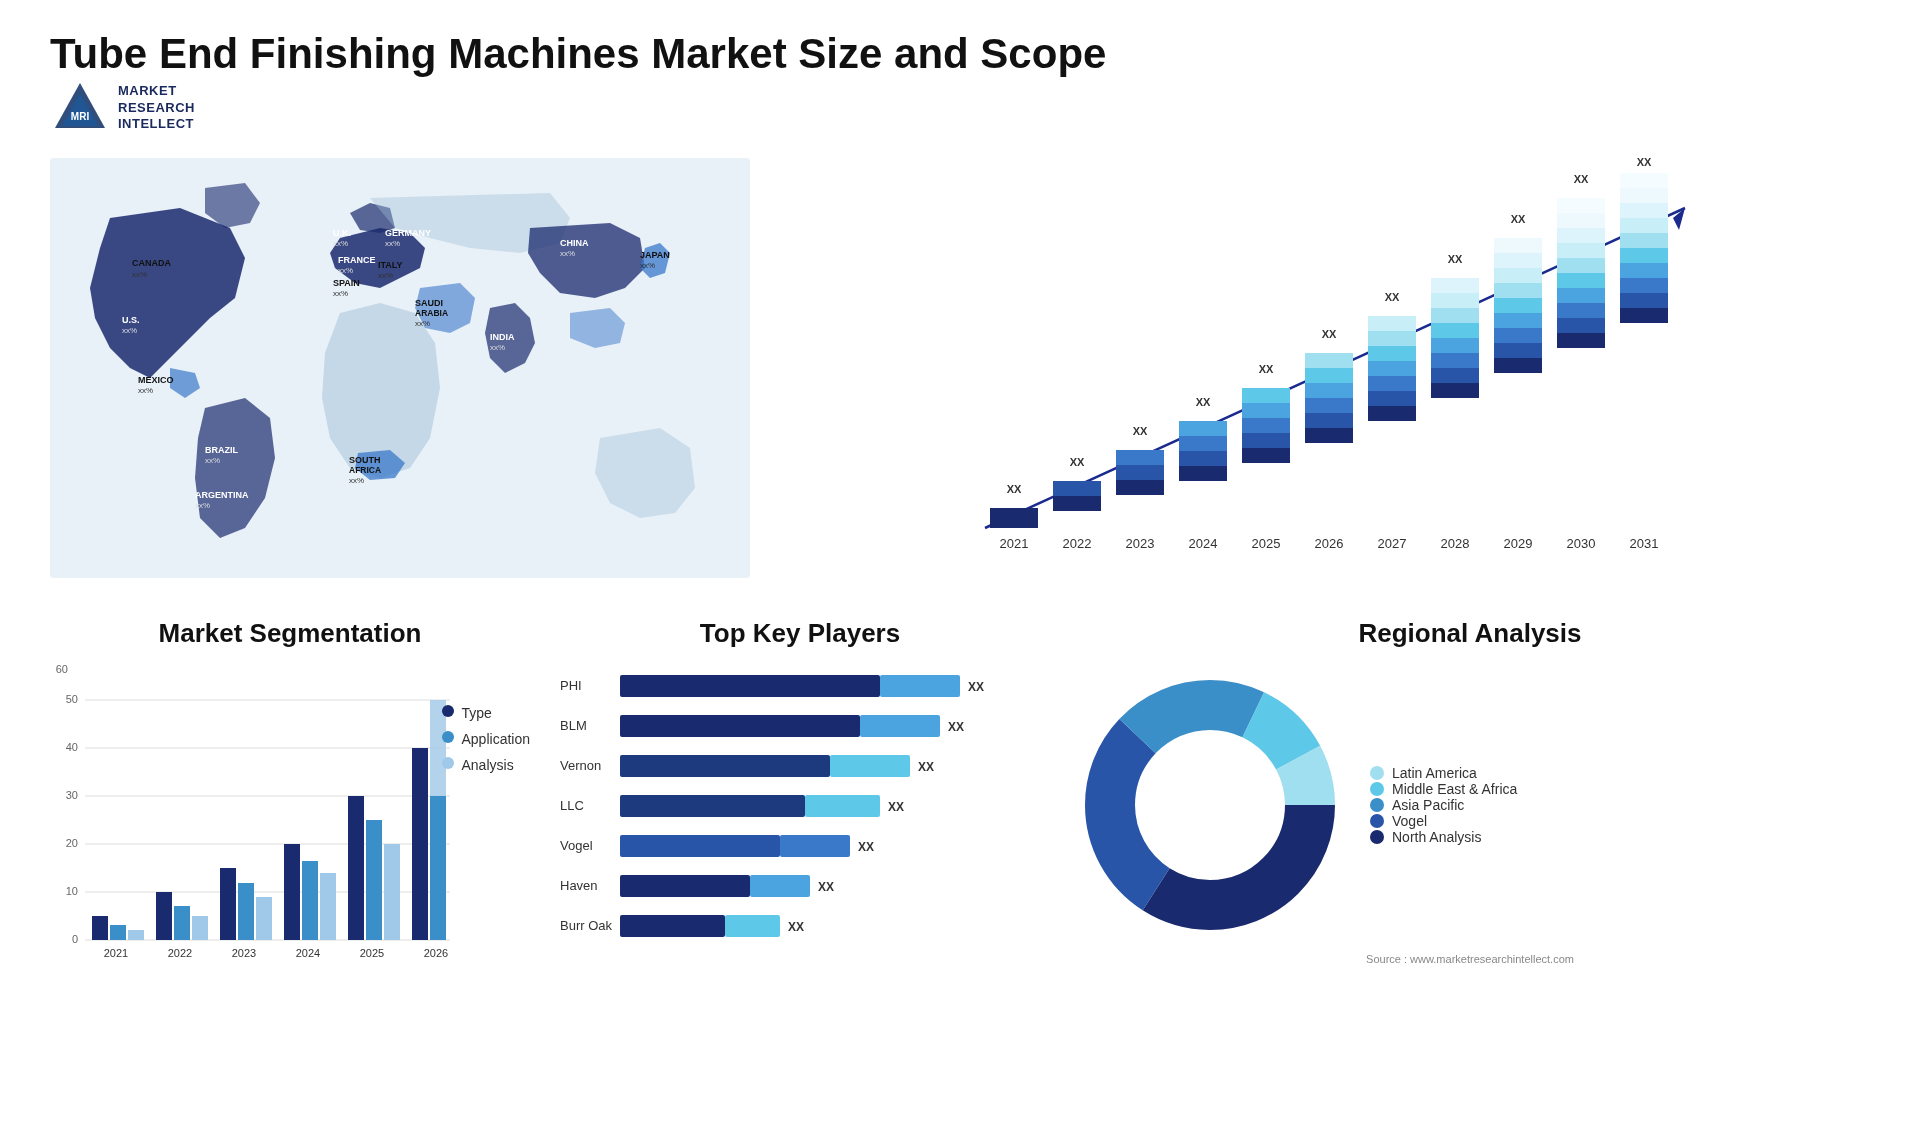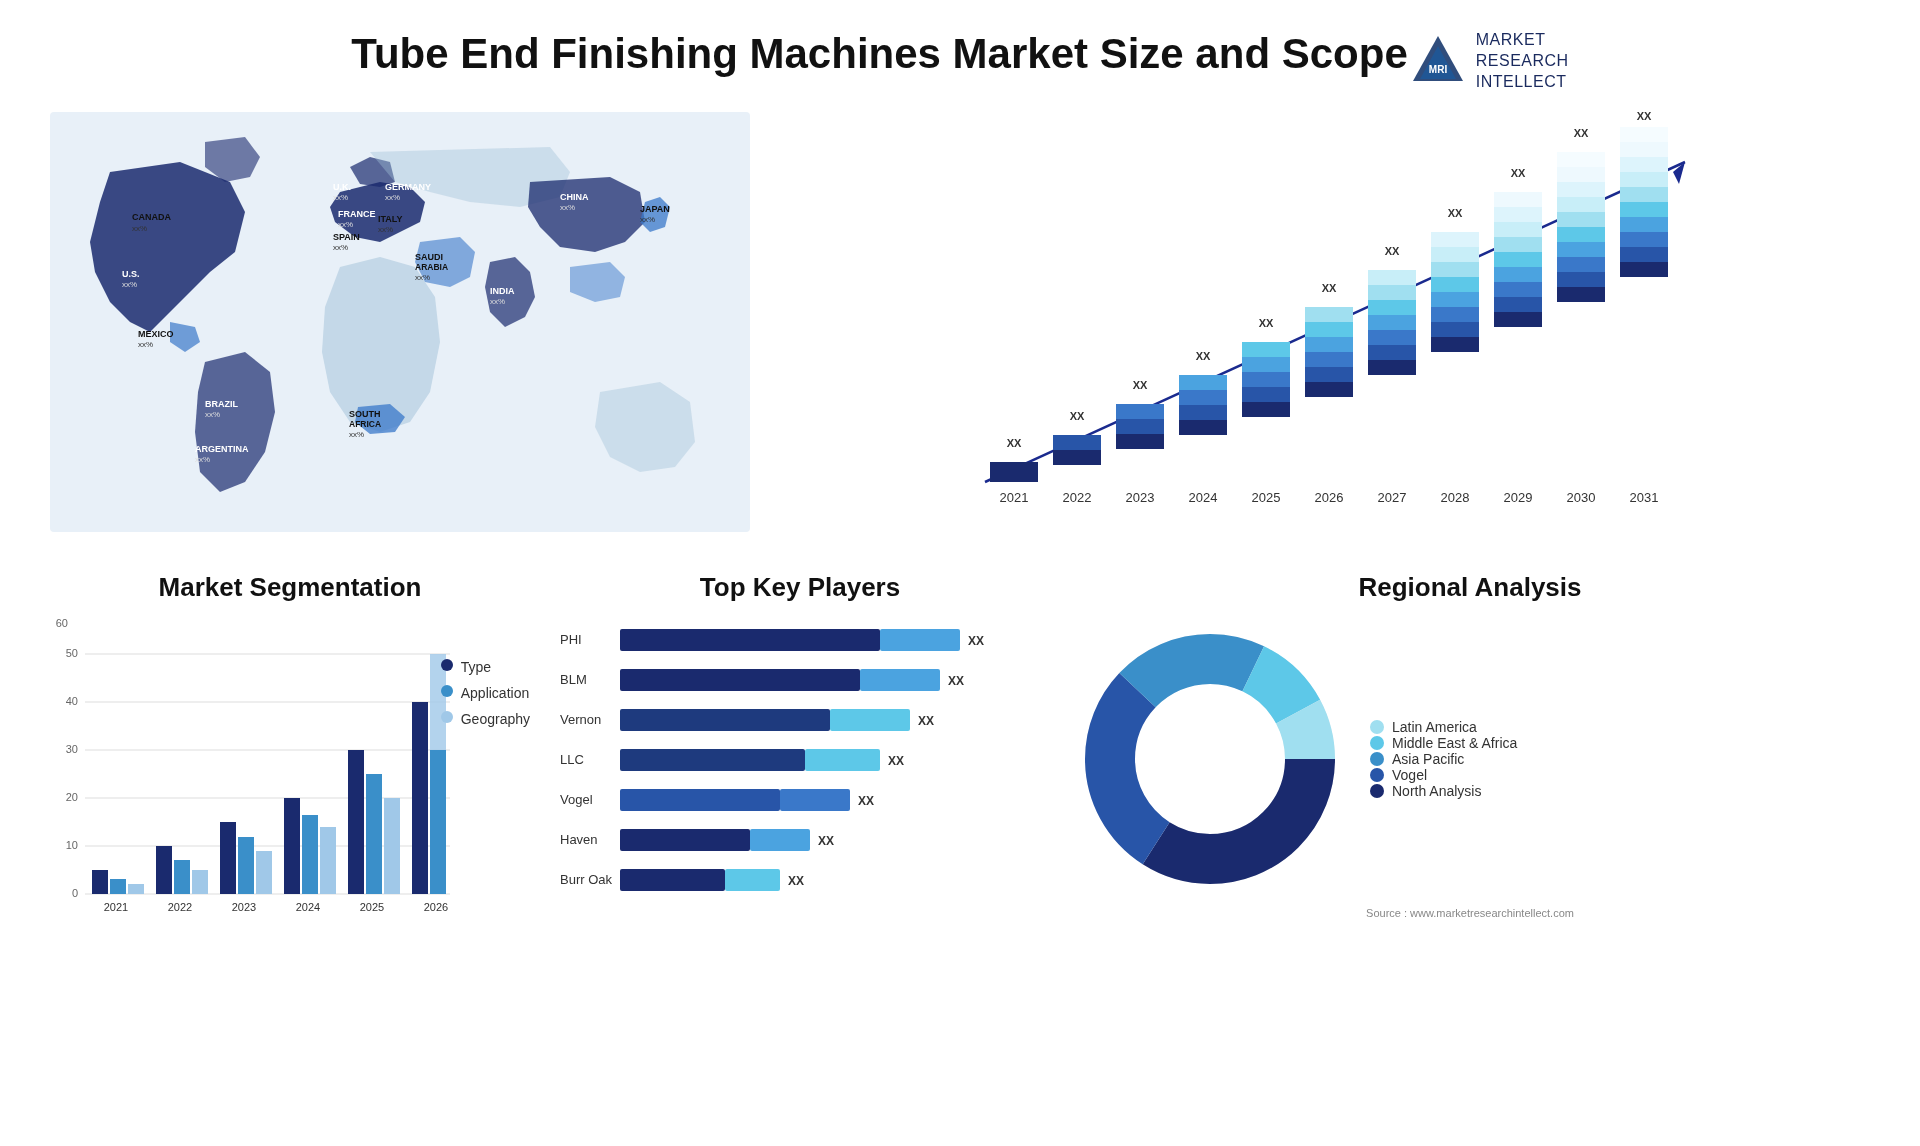--- a/index.html
+++ b/index.html
@@ -12,41 +12,42 @@
     }
     .page-container {
       width: 1920px;
       min-height: 1146px;
       padding: 30px 50px;
       background: #fff;
     }
     
     .header {
       display: flex;
-      justify-content: center;
+      justify-content: space-between;
       align-items: flex-start;
       margin-bottom: 20px;
+      flex-direction: column;
     }
     .page-title {
       font-size: 42px;
       font-weight: 700;
       color: #111;
     }
     .logo {
       display: flex;
       align-items: center;
       gap: 8px;
     }
     .logo-icon {
       width: 60px;
       height: 60px;
     }
     .logo-text {
-      font-size: 16px;
-      font-weight: 400;
+      font-size: 13px;
+      font-weight: 700;
       color: #1a2a5e;
       line-height: 1.3;
       text-transform: uppercase;
       letter-spacing: 0.5px;
     }
     
     .top-section {
       display: flex;
       gap: 30px;
       margin-bottom: 40px;
@@ -409,21 +410,21 @@
           <div class="seg-legend-item">
             <div class="seg-legend-dot" style="background:#1a2a6e;"></div>
             <span>Type</span>
           </div>
           <div class="seg-legend-item" style="margin-top:10px">
             <div class="seg-legend-dot" style="background:#3a8fc9;"></div>
             <span>Application</span>
           </div>
           <div class="seg-legend-item" style="margin-top:10px">
             <div class="seg-legend-dot" style="background:#a0c8e8;"></div>
-            <span>Geography</span>
+            <span>Analysis</span>
           </div>
         </div>
       </div>
     </div>
 
     <div class="key-players-section">
       <h2 class="section-title">Top Key Players</h2>
       <div>
         <svg viewBox="0 0 440 280" width="440" height="280">
 

